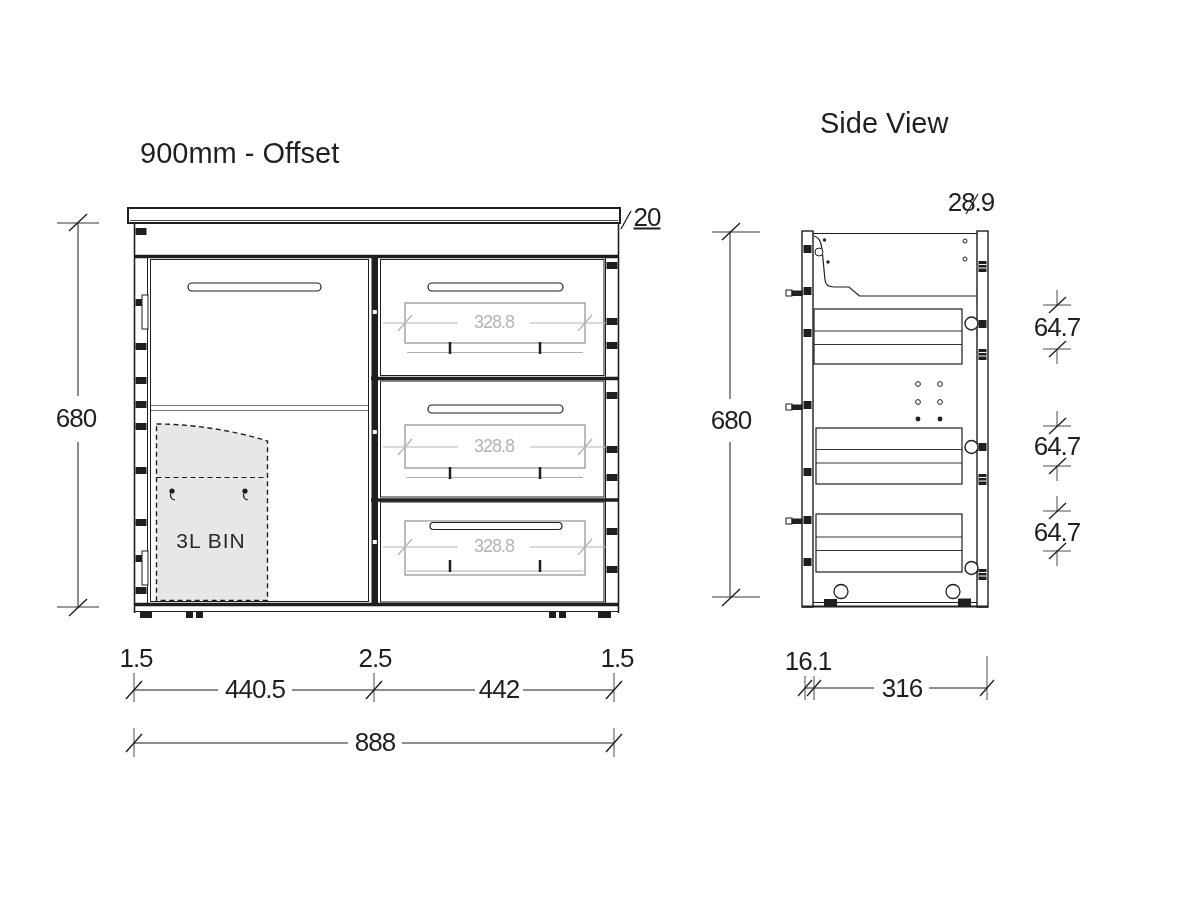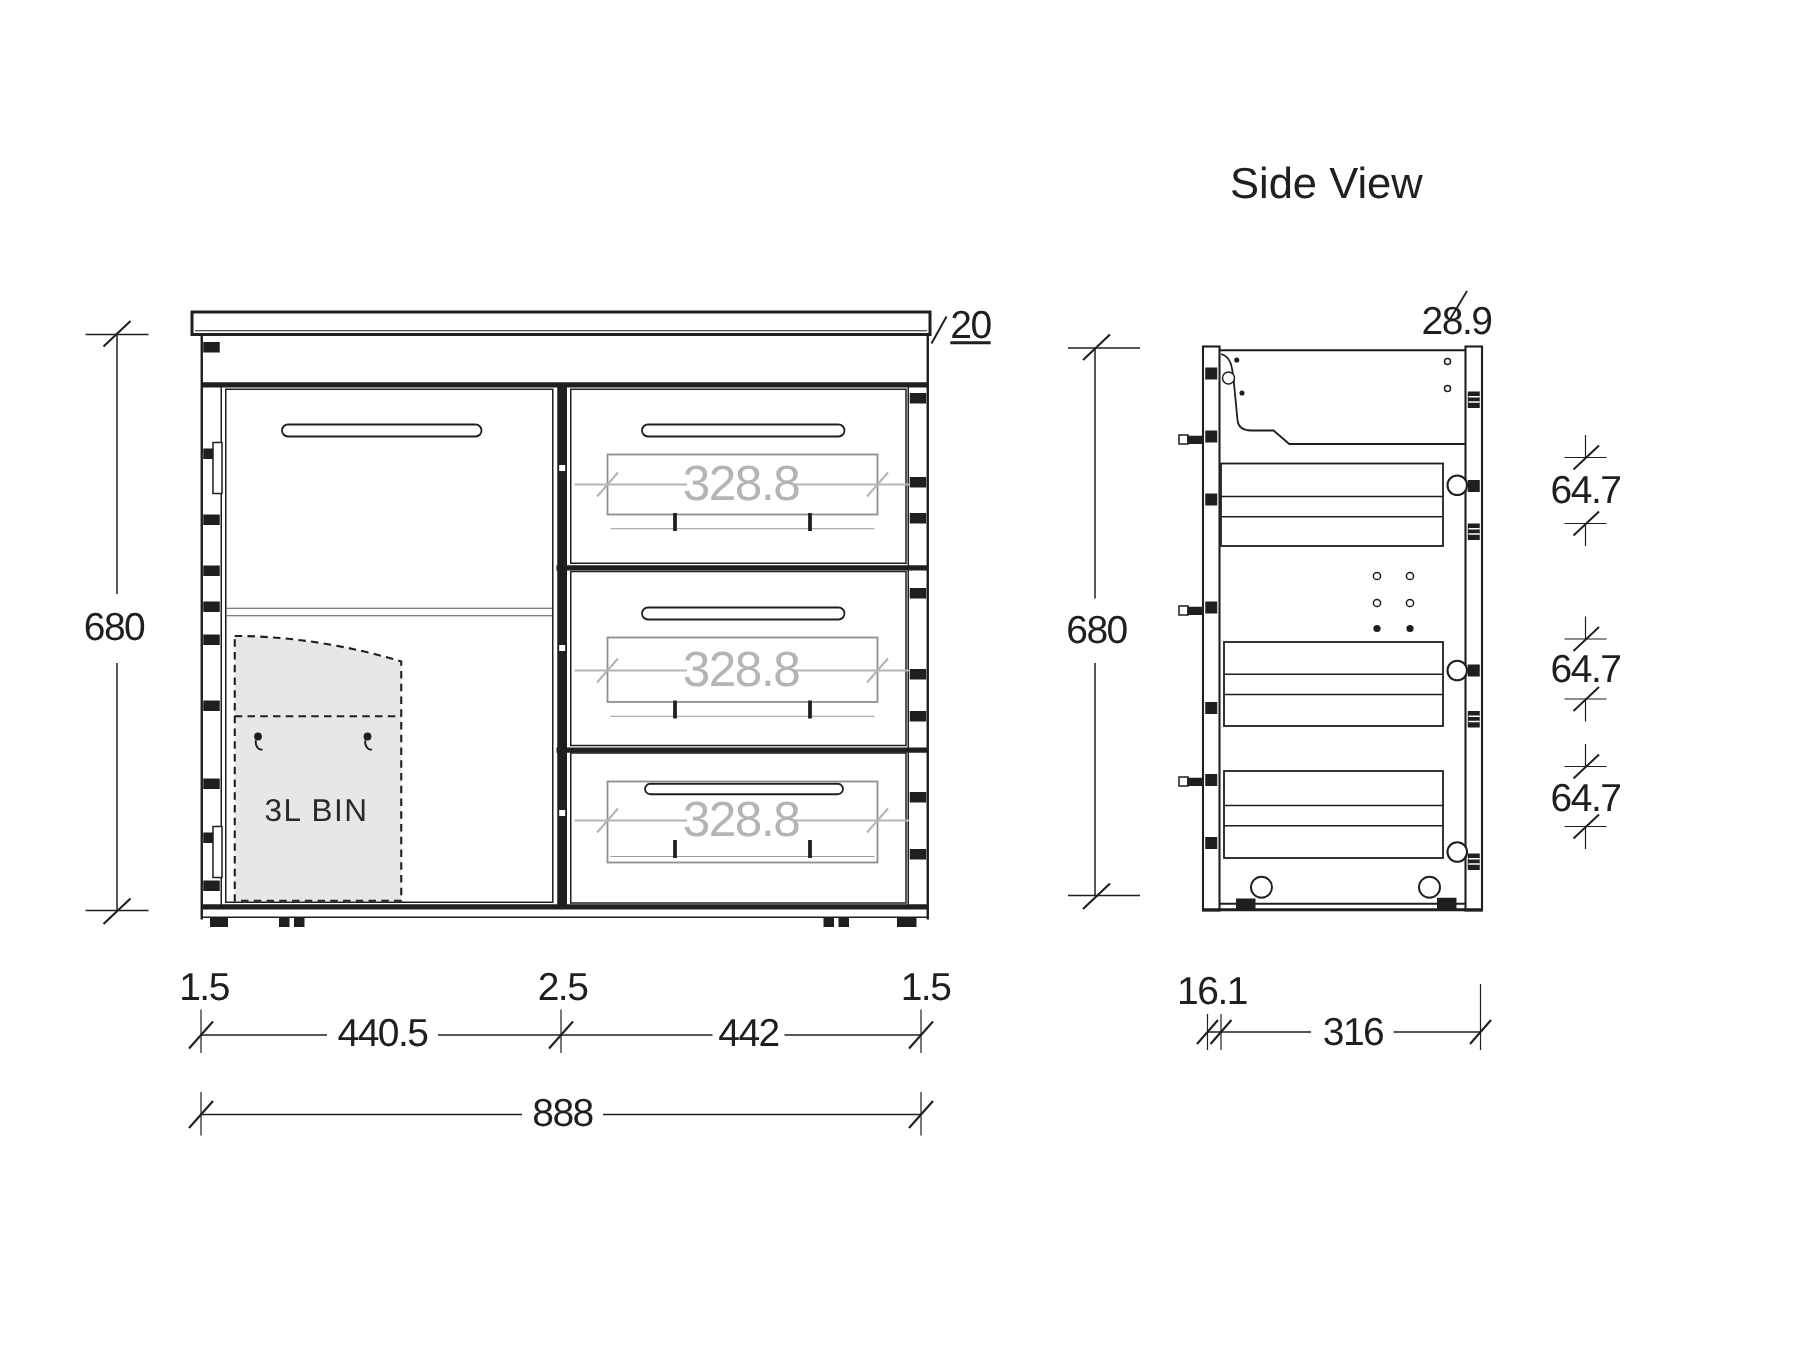--- a/index.html
+++ b/index.html
@@ -3,21 +3,21 @@
 <meta charset="utf-8">
 <style>
   html,body{margin:0;padding:0;background:#ffffff;}
   #stage{position:relative;width:1200px;height:900px;background:#ffffff;overflow:hidden;
          font-family:"Liberation Sans", sans-serif;color:#1f1f1f;}
   svg{position:absolute;left:0;top:0;}
   .txt{position:absolute;transform:translate(-50%,-50%);white-space:nowrap;
        font-family:"Liberation Sans", sans-serif;}
   .title{font-size:29px;color:#1f1f1f;transform:none;white-space:nowrap;position:absolute;}
   .dim{font-size:26px;letter-spacing:-1px;color:#1f1f1f;}
-  .dim-ghost{font-size:33px;letter-spacing:-1px;color:#b5b5b5;}
+  .dim-ghost{font-size:18px;letter-spacing:-1px;color:#b5b5b5;}
   .bin-label{font-size:21px;letter-spacing:1px;color:#2a2a2a;}
 </style>
 </head>
 <body>
 
 <div id="stage">
 
 <svg width="1200" height="900" viewBox="0 0 1200 900">
 
   <g stroke="#1f1f1f" fill="none">
@@ -302,39 +302,40 @@
       <line x1="805" y1="676" x2="805" y2="700" stroke-width="0.8"></line>
       <line x1="814" y1="676" x2="814" y2="700" stroke-width="0.8"></line>
       <line x1="987" y1="656" x2="987" y2="700" stroke-width="0.8"></line>
       <line x1="798" y1="696" x2="812" y2="680" stroke-width="1.4"></line>
       <line x1="807" y1="696" x2="821" y2="680" stroke-width="1.4"></line>
       <line x1="980" y1="696" x2="994" y2="680" stroke-width="1.4"></line>
     </g>
   </g>
 </svg>
 
+<div class="title" style="left:140px;top:137px;">900mm - Offset</div>
 <div class="title" style="left:820px;top:107px;">Side View</div>
 
 <div class="txt dim" style="left:76px;top:418px;">680</div>
 <div class="txt dim" style="left:647px;top:217px;text-decoration:underline;">20</div>
 
 <div class="txt dim" style="left:136px;top:658px;">1.5</div>
 <div class="txt dim" style="left:375px;top:658px;">2.5</div>
 <div class="txt dim" style="left:617px;top:658px;">1.5</div>
 <div class="txt dim" style="left:255px;top:689px;">440.5</div>
 <div class="txt dim" style="left:499px;top:689px;text-align:center;">442</div>
 <div class="txt dim" style="left:375px;top:742px;">888</div>
 
 <div class="txt dim-ghost" style="left:494px;top:322px;">328.8</div>
 <div class="txt dim-ghost" style="left:494px;top:446px;">328.8</div>
 <div class="txt dim-ghost" style="left:494px;top:546px;">328.8</div>
 
 <div class="txt bin-label" style="left:211px;top:541px;">3L BIN</div>
 
 <div class="txt dim" style="left:731px;top:420px;">680</div>
-<div class="txt dim" style="left:971px;top:202px;margin-top:12px;">28.9</div>
+<div class="txt dim" style="left:971px;top:202px;">28.9</div>
 <div class="txt dim" style="left:1057px;top:327px;">64.7</div>
 <div class="txt dim" style="left:1057px;top:446px;">64.7</div>
 <div class="txt dim" style="left:1057px;top:532px;">64.7</div>
 <div class="txt dim" style="left:808px;top:661px;text-align:right;">16.1</div>
 <div class="txt dim" style="left:902px;top:688px;">316</div>
 
 </div>
 
 </body></html>

